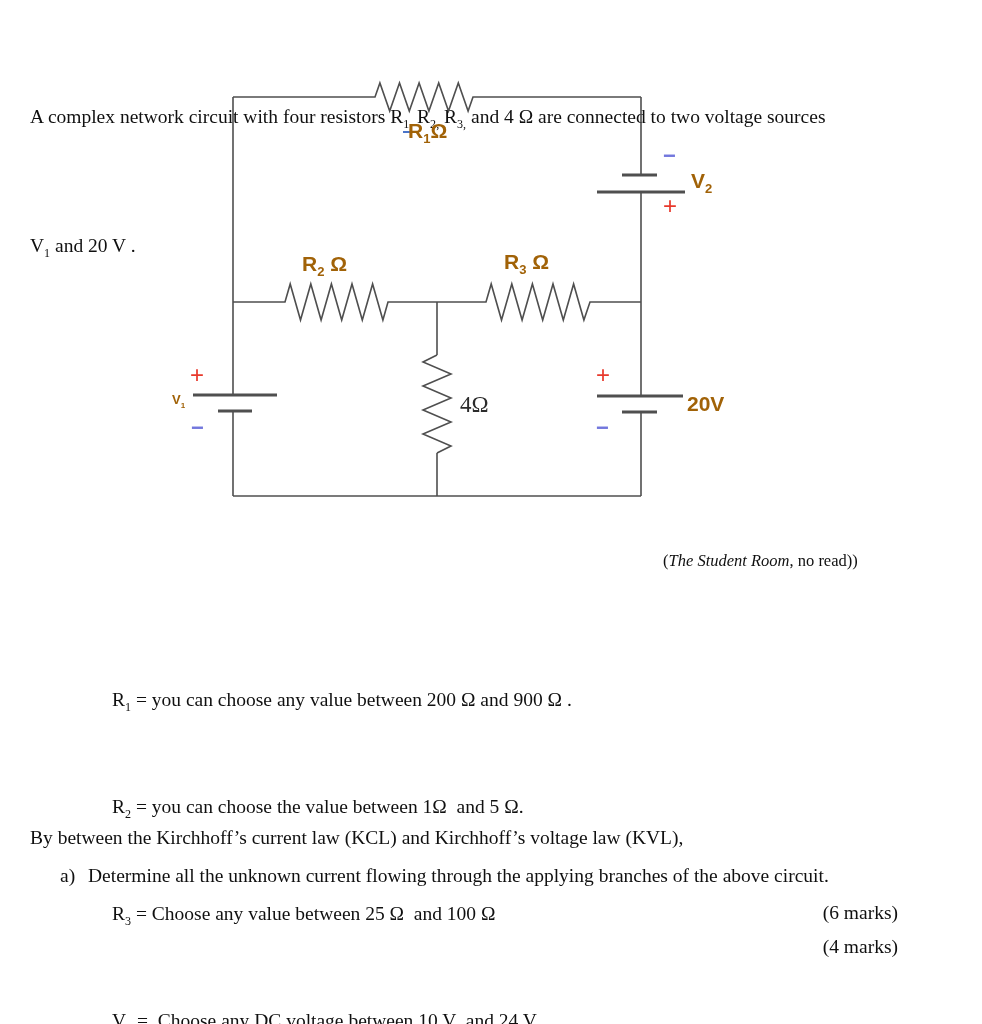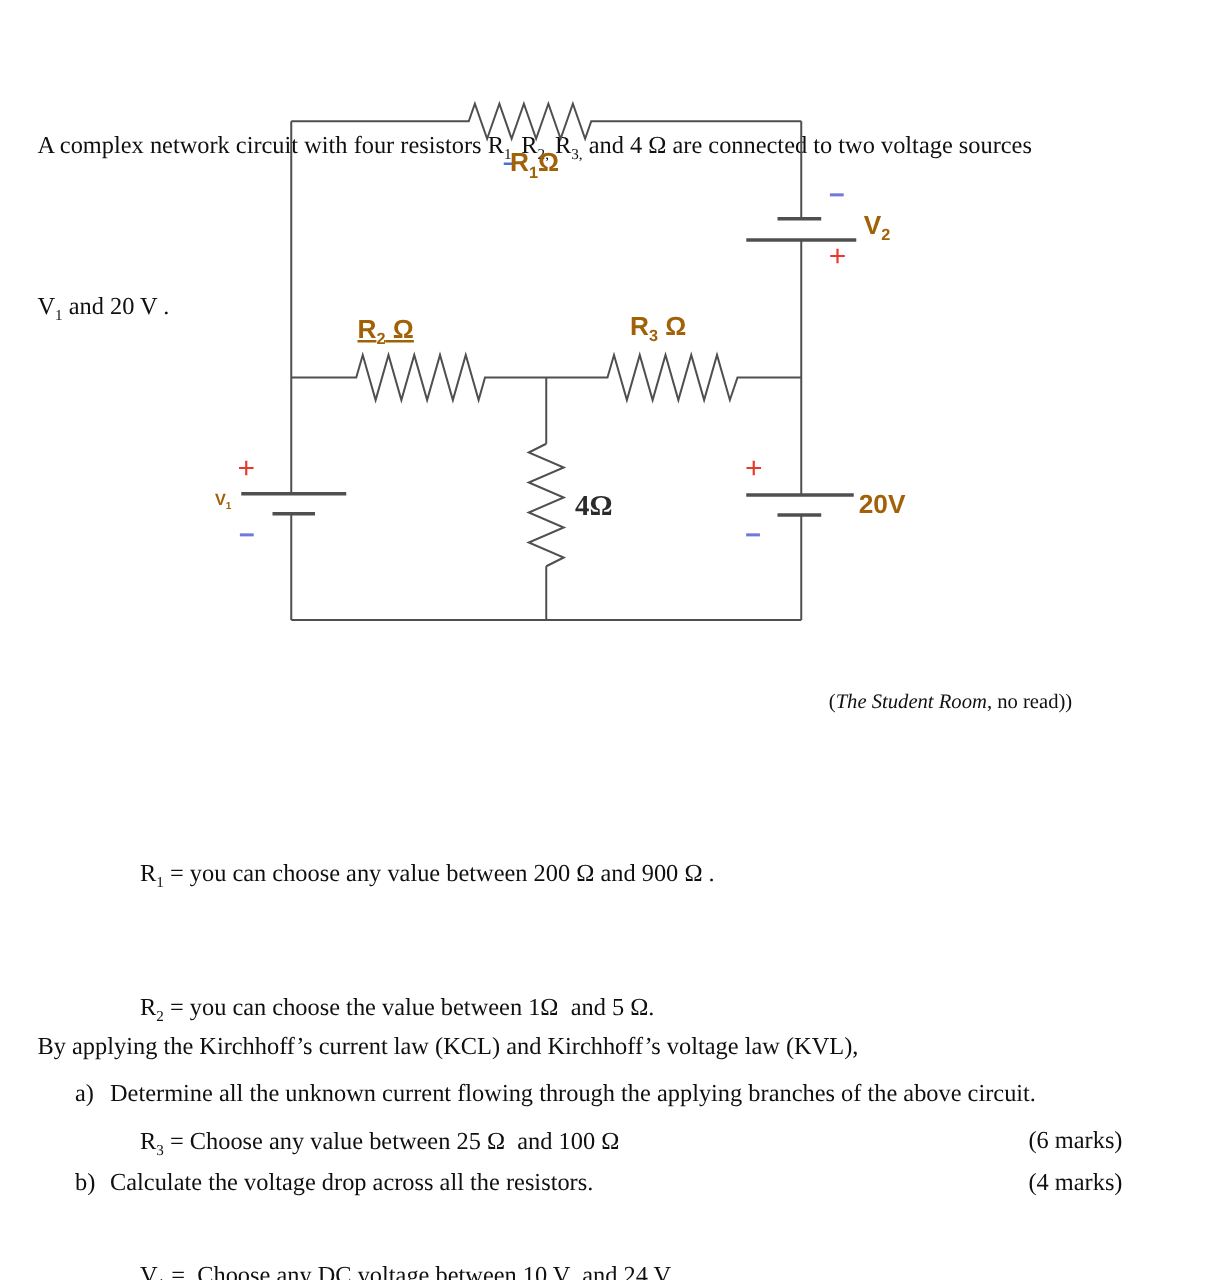--- a/index.html
+++ b/index.html
@@ -56,23 +56,23 @@
     <path class="plate" d="M218,411 H252"></path>
 
     <path class="plate" d="M622,175 H657"></path>
     <path class="plate" d="M597,192 H685"></path>
 
     <path class="plate" d="M597,396 H683"></path>
     <path class="plate" d="M622,412 H657"></path>
   </svg>
 
   <div class="abs clabel" style="left:408px;top:120px;font-size:21px;"><span>R</span><sub class="s">1</sub><span>Ω</span></div>
-  <div class="abs clabel" style="left:286px;top:253px;font-size:21px;text-decoration:underline;"><span>R</span><sub class="s">2</sub><span> Ω</span></div>
+  <div class="abs clabel" style="left:302px;top:253px;font-size:21px;"><span>R</span><sub class="s">2</sub><span> Ω</span></div>
   <div class="abs clabel" style="left:504px;top:251px;font-size:21px;"><span>R</span><sub class="s">3</sub><span> Ω</span></div>
-  <div class="abs ohm4" style="left:460px;top:393px;font-weight:bold;">4Ω</div>
+  <div class="abs ohm4" style="left:460px;top:393px;">4Ω</div>
 
   <div class="abs clabel" style="left:691px;top:170px;font-size:21px;"><span>V</span><sub class="s">2</sub></div>
   <div class="abs clabel" style="left:172px;top:393px;font-size:13px;"><span>V</span><sub class="s">1</sub></div>
   <div class="abs clabel" style="left:687px;top:393px;font-size:21px;font-weight:700;">20V</div>
 
   <div class="abs sign minus" style="left:663px;top:145px;">−</div>
   <div class="abs sign plus" style="left:663px;top:194px;">+</div>
   <div class="abs sign plus" style="left:190px;top:363px;">+</div>
   <div class="abs sign minus" style="left:191px;top:417px;">−</div>
   <div class="abs sign plus" style="left:596px;top:363px;">+</div>
@@ -82,21 +82,20 @@
 
 
   <div class="abs txt" style="left:112px;top:611px;line-height:35.6px;">
     <div class="line"><span>R</span><sub class="s">1</sub><span> = you can choose any value between 200 Ω and 900 Ω .</span></div>
     <div class="line"><span>R</span><sub class="s">2</sub><span> = you can choose the value between 1Ω  and 5 Ω.</span></div>
     <div class="line"><span>R</span><sub class="s">3</sub><span> = Choose any value between 25 Ω  and 100 Ω</span></div>
     <div class="line"><span>V</span><sub class="s">1</sub><span> =  Choose any DC voltage between 10 V  and 24 V.</span></div>
     
   </div>
 
-  <div class="abs txt" style="left:30px;top:827px;">By applying the Kirchhoff’s current law (KCL) and Kirchhoff’s voltage law (KVL),</div>
+  <div class="abs txt" style="left:30px;top:827px;">By between the Kirchhoff’s current law (KCL) and Kirchhoff’s voltage law (KVL),</div>
 
   <div class="abs txt" style="left:60px;top:865px;"><span class="itemlabel">a)</span><span>Determine all the unknown current flowing through the applying branches of the above circuit.</span></div>
   <div class="abs marks" style="right:84px;top:902px;">(6 marks)</div>
 
-  <div class="abs txt" style="left:60px;top:936px;"><span class="itemlabel">b)</span><span>Calculate the voltage drop across all the resistors.</span></div>
   <div class="abs marks" style="right:84px;top:936px;">(4 marks)</div>
 
 </div>
 
 </body></html>

